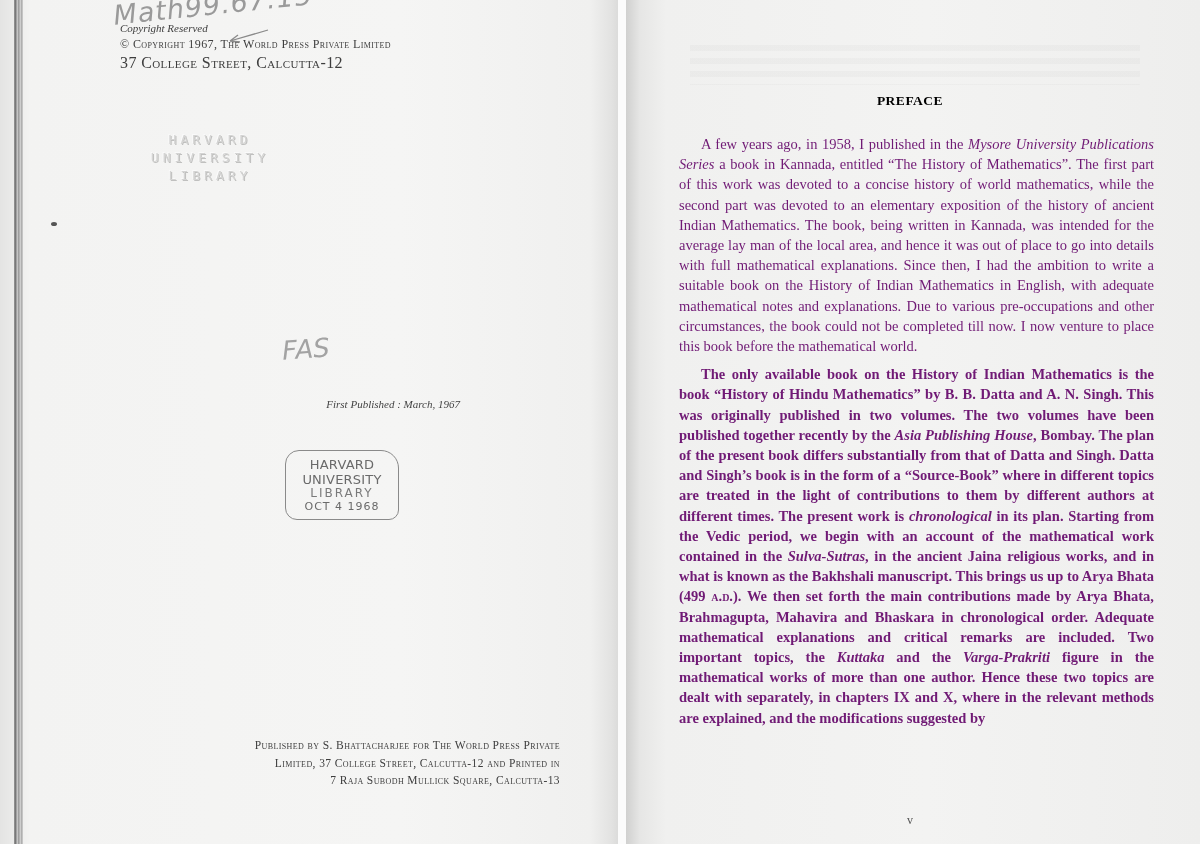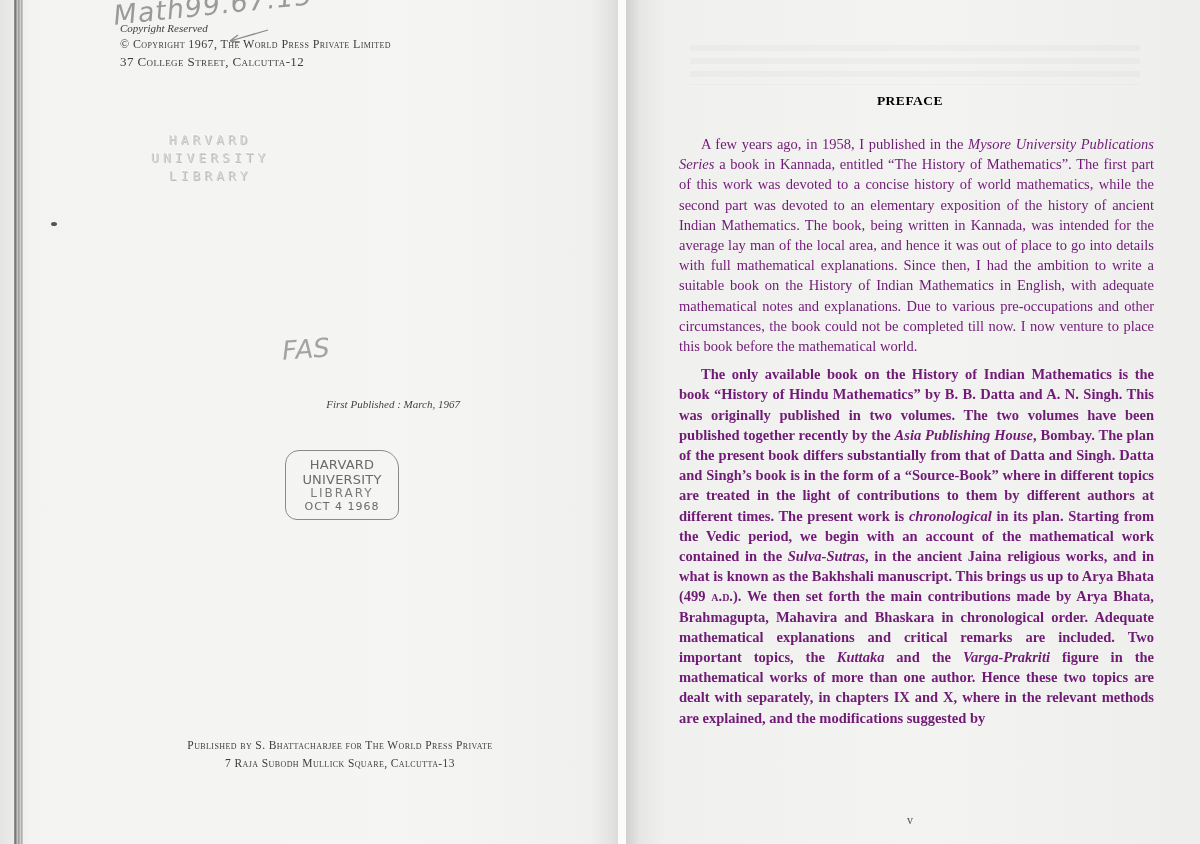--- a/index.html
+++ b/index.html
@@ -35,21 +35,21 @@
     font-size: 27px; color: #9a9a9a; letter-spacing: 1px;
     transform: rotate(-6deg); transform-origin: left top;
     font-weight: 300;
   }
   .callno-arrow {
     position: absolute; left: 226px; top: 28px; width: 44px; height: 16px;
   }
   .copyright-block { position: absolute; left: 120px; top: 22px; width: 450px; text-align: left; }
   .copyright-reserved { font-style: italic; font-size: 11px; color: #3d3d3d; }
   .copyright-line { font-size: 12px; color: #3d3d3d; margin-top: 3px; }
-  .address-line { font-size: 13px; color: #3d3d3d; margin-top: 2px; }
+  .address-line { font-size: 16px; color: #3d3d3d; margin-top: 2px; }
 
   .emboss-stamp {
     position: absolute; left: 140px; top: 131px; width: 140px; text-align: center;
     font-family: "DejaVu Sans Mono", monospace; font-size: 13px; line-height: 18px;
     color: #d4d4d3; letter-spacing: 4px;
     text-shadow: 1px 1px 0 #c0c0bf, -1px -1px 0 #fafafa;
   }
   .speck { position: absolute; left: 51px; top: 222px; width: 6px; height: 4px; border-radius: 50%; background: #555; }
 
   .handwritten-initials {
@@ -64,21 +64,21 @@
     border: 1.5px solid #8a8a8a; border-radius: 14px 18px 10px 12px;
     text-align: center;
     font-family: "DejaVu Sans", sans-serif; color: #6a6a6a;
   }
   .library-stamp .l1, .library-stamp .l2 { font-size: 13px; line-height: 15px; letter-spacing: 0.2px; }
   .library-stamp .l1 { margin-top: 6px; }
   .library-stamp .l3 { font-size: 12px; line-height: 13px; letter-spacing: 2px; color: #7a7a7a; }
   .library-stamp .l4 { font-size: 11px; line-height: 13px; letter-spacing: 1px; }
 
   .imprint {
-    position: absolute; left: 120px; top: 737px; width: 440px; text-align: center;
+    position: absolute; left: 120px; top: 737px; width: 440px; text-align: right;
     font-size: 11.5px; line-height: 17.5px; color: #3d3d3d;
   }
 
   
   .preface-title {
     position: absolute; left: 660px; top: 93px; width: 500px; text-align: center;
     font-weight: bold; font-size: 13.5px; letter-spacing: 0.5px; color: #000000;
   }
   .preface-body {
     position: absolute; left: 679px; top: 134px; width: 475px;
@@ -128,20 +128,21 @@
 
     <div class="library-stamp">
       <div class="l1">HARVARD</div>
       <div class="l2">UNIVERSITY</div>
       <div class="l3">LIBRARY</div>
       <div class="l4">OCT 4 1968</div>
     </div>
 
     <div class="imprint smallcaps">
       <div>Published by S. Bhattacharjee for The World Press Private</div>
+      <div>Limited, 37 College Street, Calcutta-12 and Printed in</div>
       <div>7 Raja Subodh Mullick Square, Calcutta-13</div>
     </div>
   </div>
 
   <div class="gutter"></div>
 
   <div class="page-right"></div>
   <div class="bleed"></div>
 
   <div class="preface-title">PREFACE</div>

